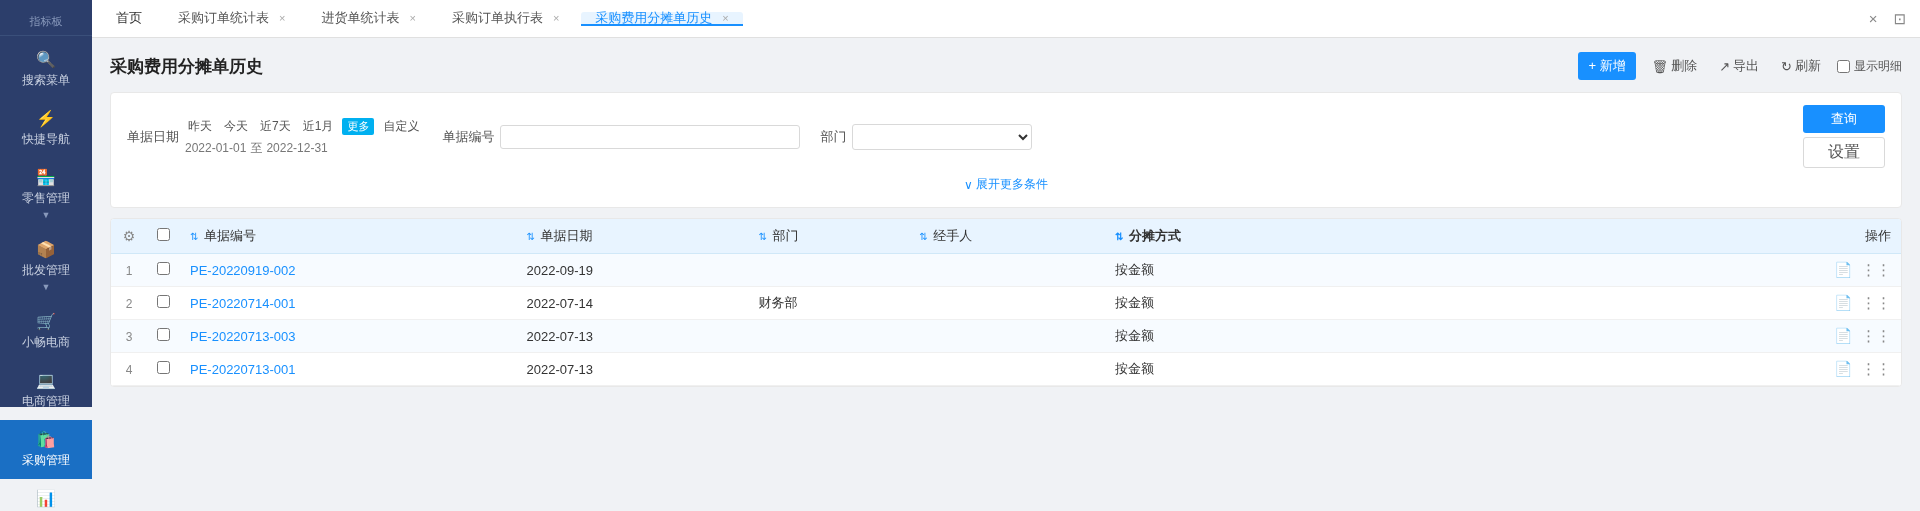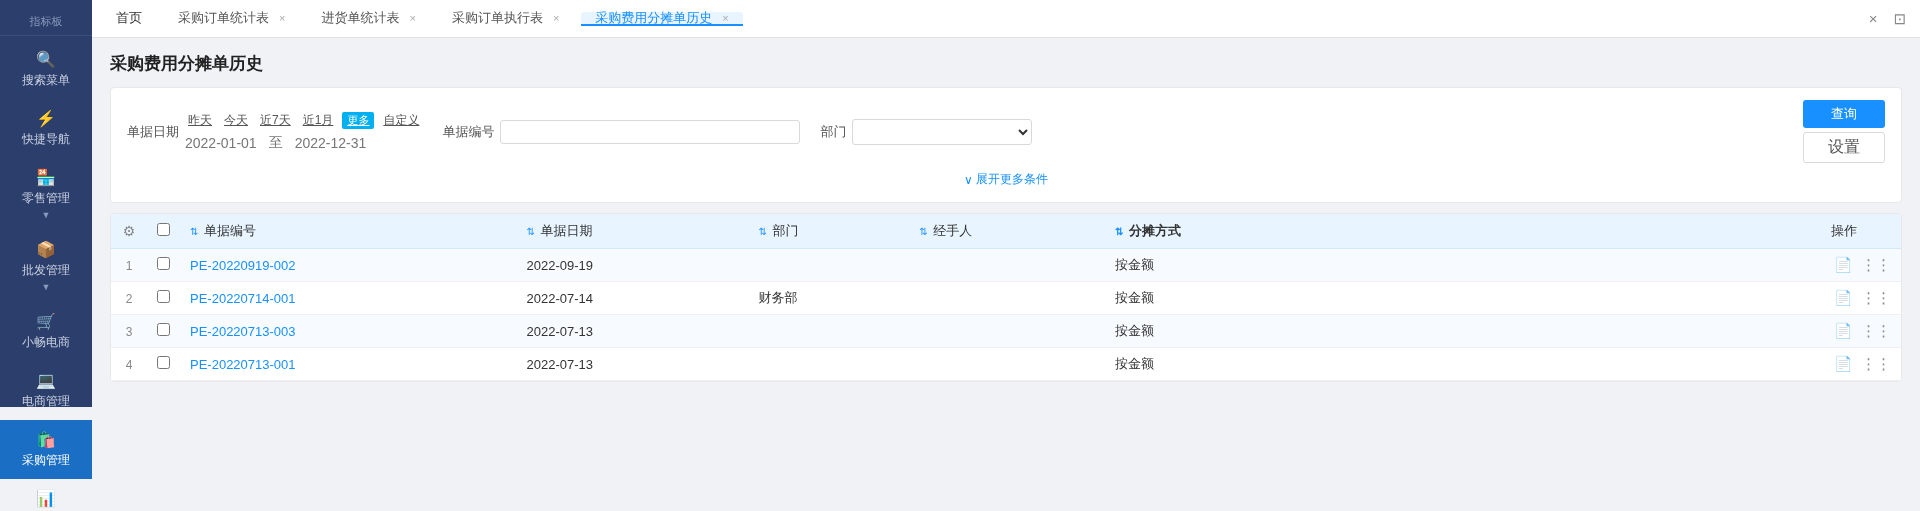--- a/index.html
+++ b/index.html
@@ -173,34 +173,33 @@
       display: flex;
       gap: 6px;
       align-items: center;
       flex-wrap: wrap;
     }
     .date-shortcut {
       color: #555;
       cursor: pointer;
       font-size: 12px;
       padding: 1px 3px;
-      text-decoration: underline;
     }
     .date-shortcut.more {
       background: #00b0f0;
       color: #fff;
       border-radius: 2px;
       padding: 1px 5px;
       font-size: 11px;
     }
     .date-range-inputs {
       display: flex;
       align-items: center;
-      gap: 12px;
-      font-size: 14px;
+      gap: 4px;
+      font-size: 12px;
       color: #777;
     }
     .filter-input {
       border: 1px solid #d9d9d9;
       border-radius: 3px;
       padding: 4px 8px;
       font-size: 12px;
       outline: none;
       color: #333;
     }
@@ -385,20 +384,39 @@
     <div class="tab-bar-actions">
       <button class="tab-bar-btn" title="关闭">×</button>
       <button class="tab-bar-btn" title="最大化">⊡</button>
     </div>
   </div>
 
   <div class="content">
 
     <div class="page-header">
       <h2 class="page-title">采购费用分摊单历史</h2>
+      <div class="toolbar">
+        <button class="toolbar-btn primary-btn">+ 新增</button>
+        <button class="toolbar-btn">
+          <span>🗑</span>
+          <span>删除</span>
+        </button>
+        <button class="toolbar-btn">
+          <span>↗</span>
+          <span>导出</span>
+        </button>
+        <button class="toolbar-btn">
+          <span>↻</span>
+          <span>刷新</span>
+        </button>
+        <label class="show-cols-checkbox">
+          <input type="checkbox" style="">
+          <span>显示明细</span>
+        </label>
+      </div>
     </div>
 
     <div class="filter-area">
       <div class="filter-row">
 
         <div class="filter-item">
           <span class="filter-label">单据日期</span>
           <div class="filter-date-group">
             <div class="date-shortcuts">
               <span class="date-shortcut">昨天</span>
@@ -466,21 +484,21 @@
               <span>部门</span>
             </th>
             <th>
               <span class="sort-icon">⇅</span>
               <span>经手人</span>
             </th>
             <th style="width:40%;font-weight:bold;">
               <span class="sort-icon">⇅</span>
               <span>分摊方式</span>
             </th>
-            <th style="width:80px;font-family:Liberation Serif, serif;">操作</th>
+            <th style="width:80px;text-align:right;font-family:Liberation Serif, serif;">操作</th>
           </tr>
         </thead>
         <tbody id="table-body">
         <tr>
       <td class="center">
         <span class="row-number">1</span>
       </td>
       <td class="checkbox-cell">
         <input type="checkbox" style="">
       </td>

